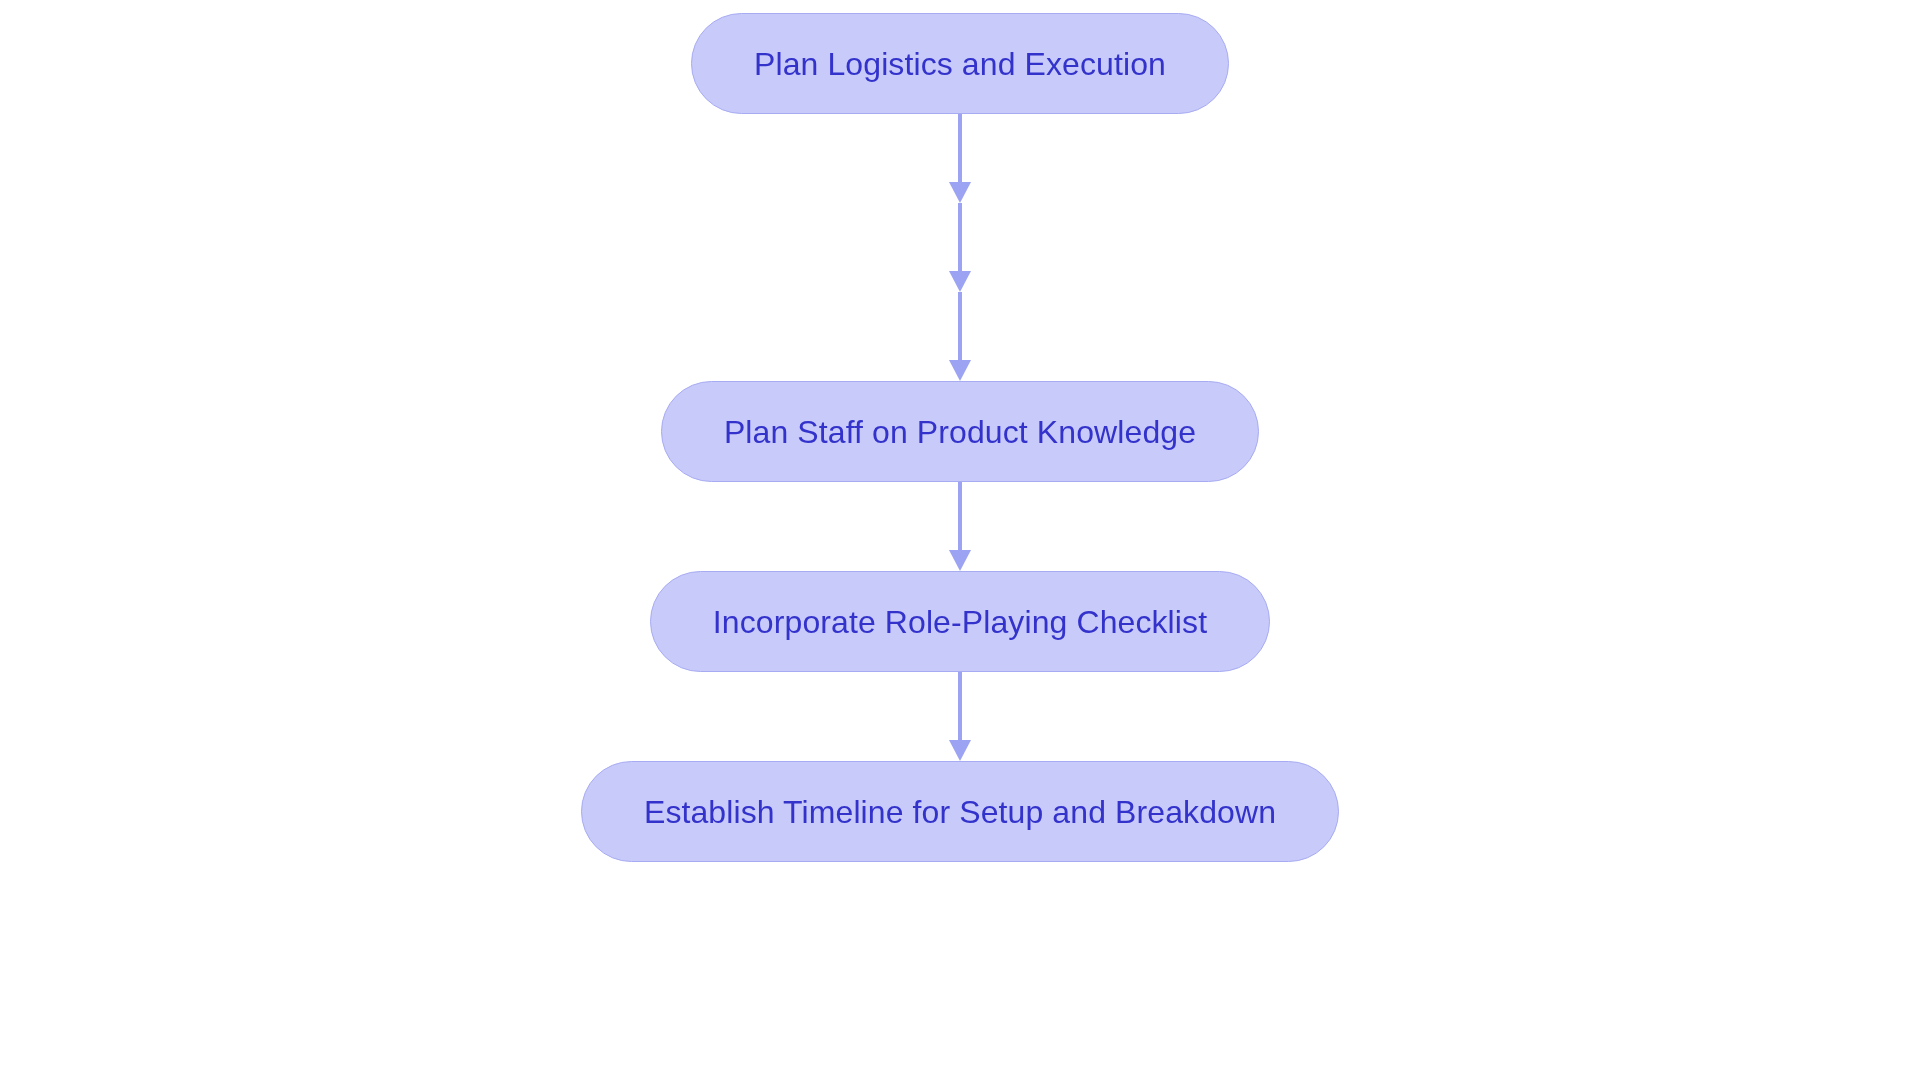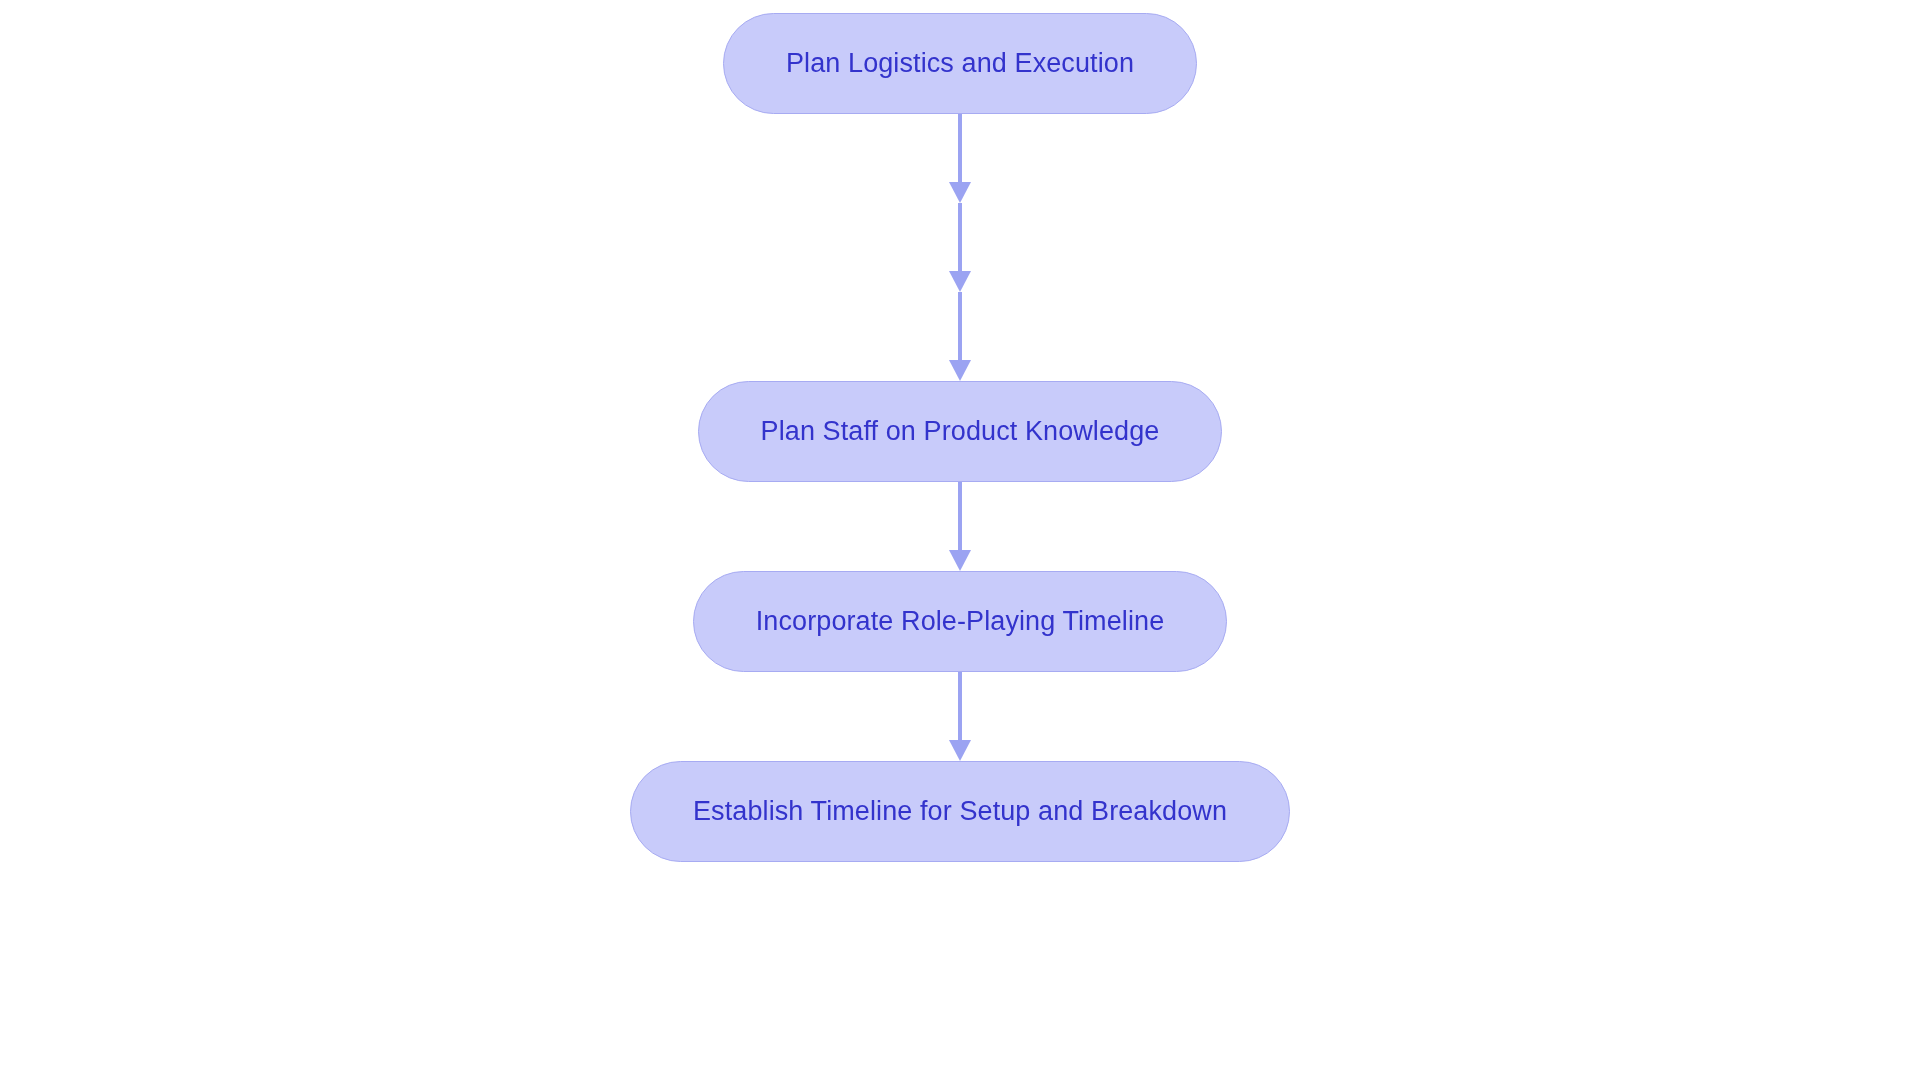--- a/index.html
+++ b/index.html
@@ -33,21 +33,21 @@
     justify-content: flex-start;
     padding-top: 13px;
     box-sizing: border-box;
   }
 
   .flow-node {
     background: #c8cbfa;
     border: 1.5px solid #a7abf2;
     border-radius: 999px;
     color: #3333cc;
-    font-size: 27px;
+    font-size: 32px;
     line-height: 1;
     letter-spacing: 0.1px;
     display: flex;
     align-items: center;
     justify-content: center;
     height: 101px;
     box-sizing: border-box;
     padding: 0 62px;
     white-space: nowrap;
     font-weight: 400;
@@ -110,21 +110,21 @@
     <div class="flow-node">
       <span>Plan Staff on Product Knowledge</span>
     </div>
 
     <div class="flow-connector">
       <div class="conn-line"></div>
       <div class="conn-head"></div>
     </div>
 
     <div class="flow-node">
-      <span>Incorporate Role-Playing Timeline</span>
+      <span>Incorporate Role-Playing Checklist</span>
     </div>
 
     <div class="flow-connector">
       <div class="conn-line"></div>
       <div class="conn-head"></div>
     </div>
 
     <div class="flow-node">
       <span>Establish Timeline for Setup and Breakdown</span>
     </div>

